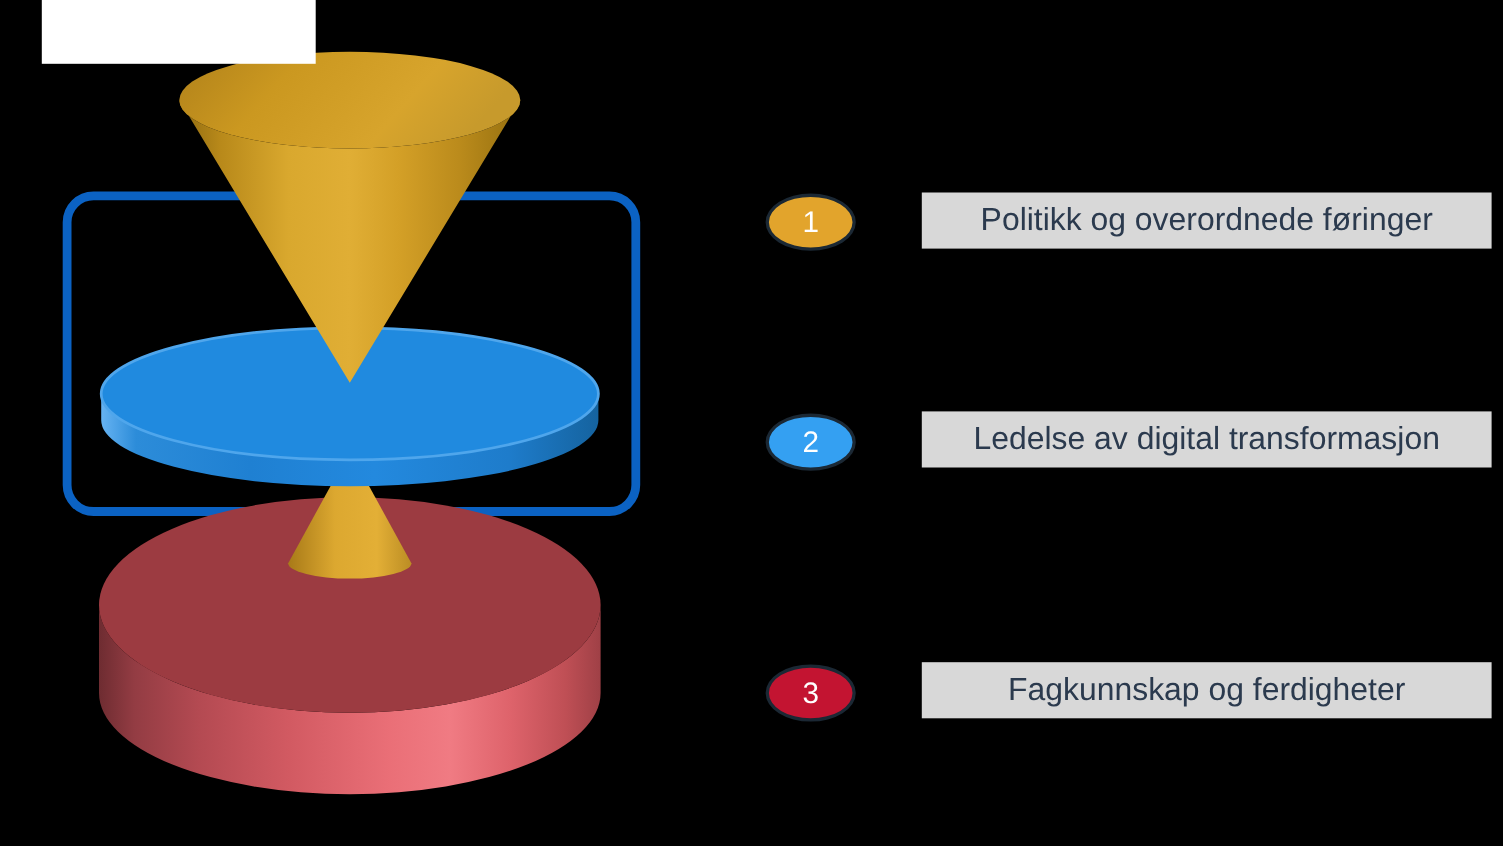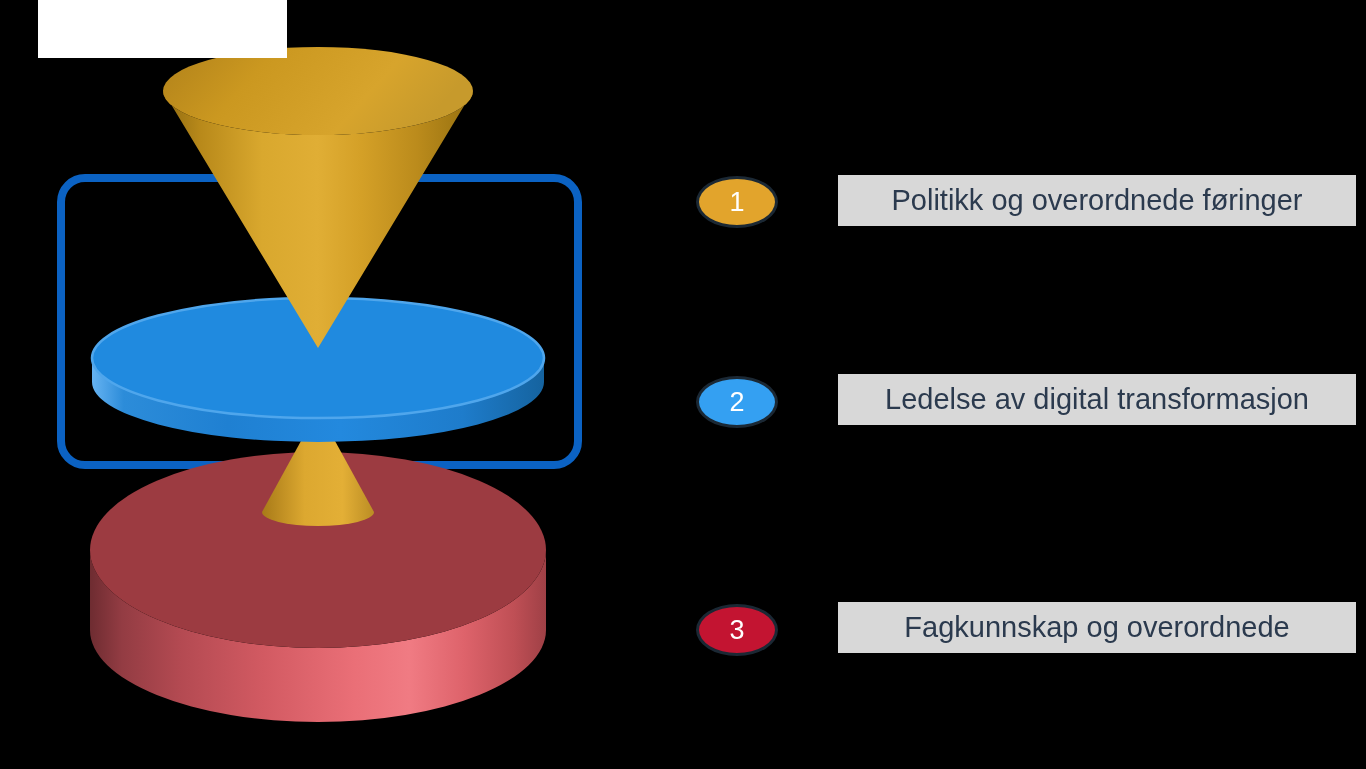--- a/index.html
+++ b/index.html
@@ -117,15 +117,15 @@
 
     <rect x="38" y="0" width="249" height="58" style="fill:var(--white-box,#FFFFFF)"></rect>
   </svg>
 
   <div class="badge badge-1">1</div>
   <div class="badge badge-2">2</div>
   <div class="badge badge-3">3</div>
 
   <div class="labelbox box-2">Ledelse av digital transformasjon</div>
   <div class="labelbox box-1">Politikk og overordnede føringer</div>
-  <div class="labelbox box-3">Fagkunnskap og overordnede</div>
+  <div class="labelbox box-3">Fagkunnskap og ferdigheter</div>
 
 </div>
 
 </body></html>

